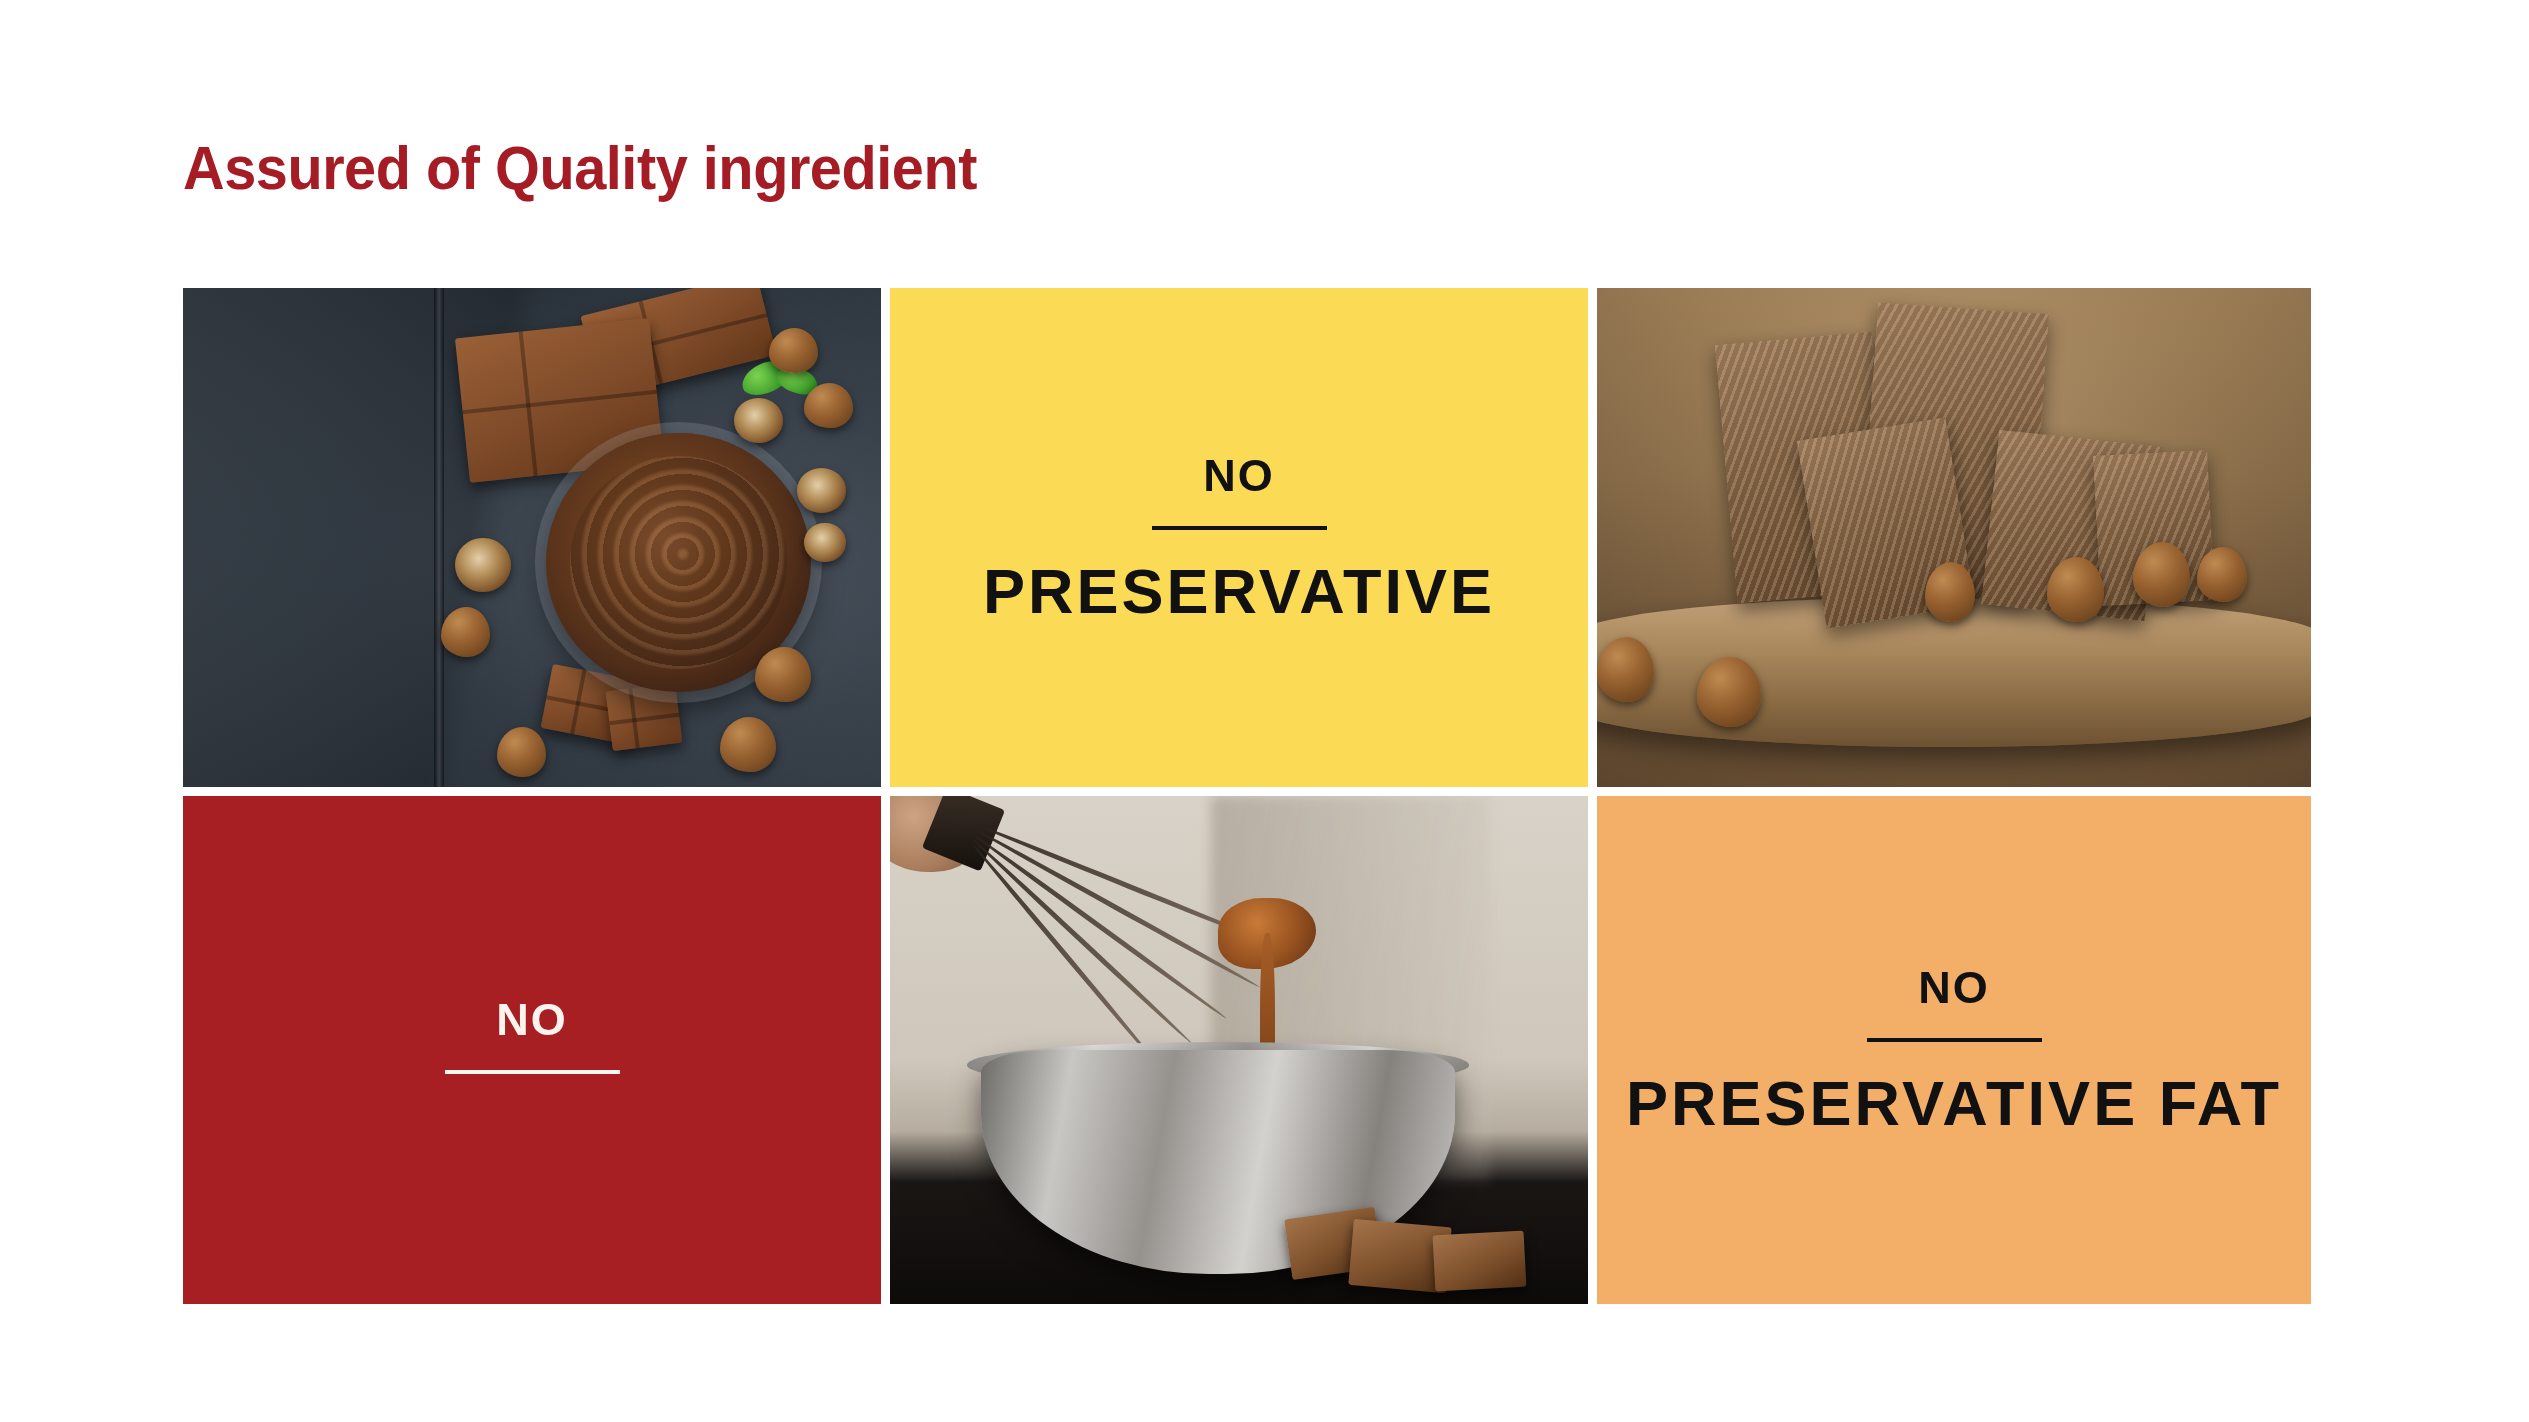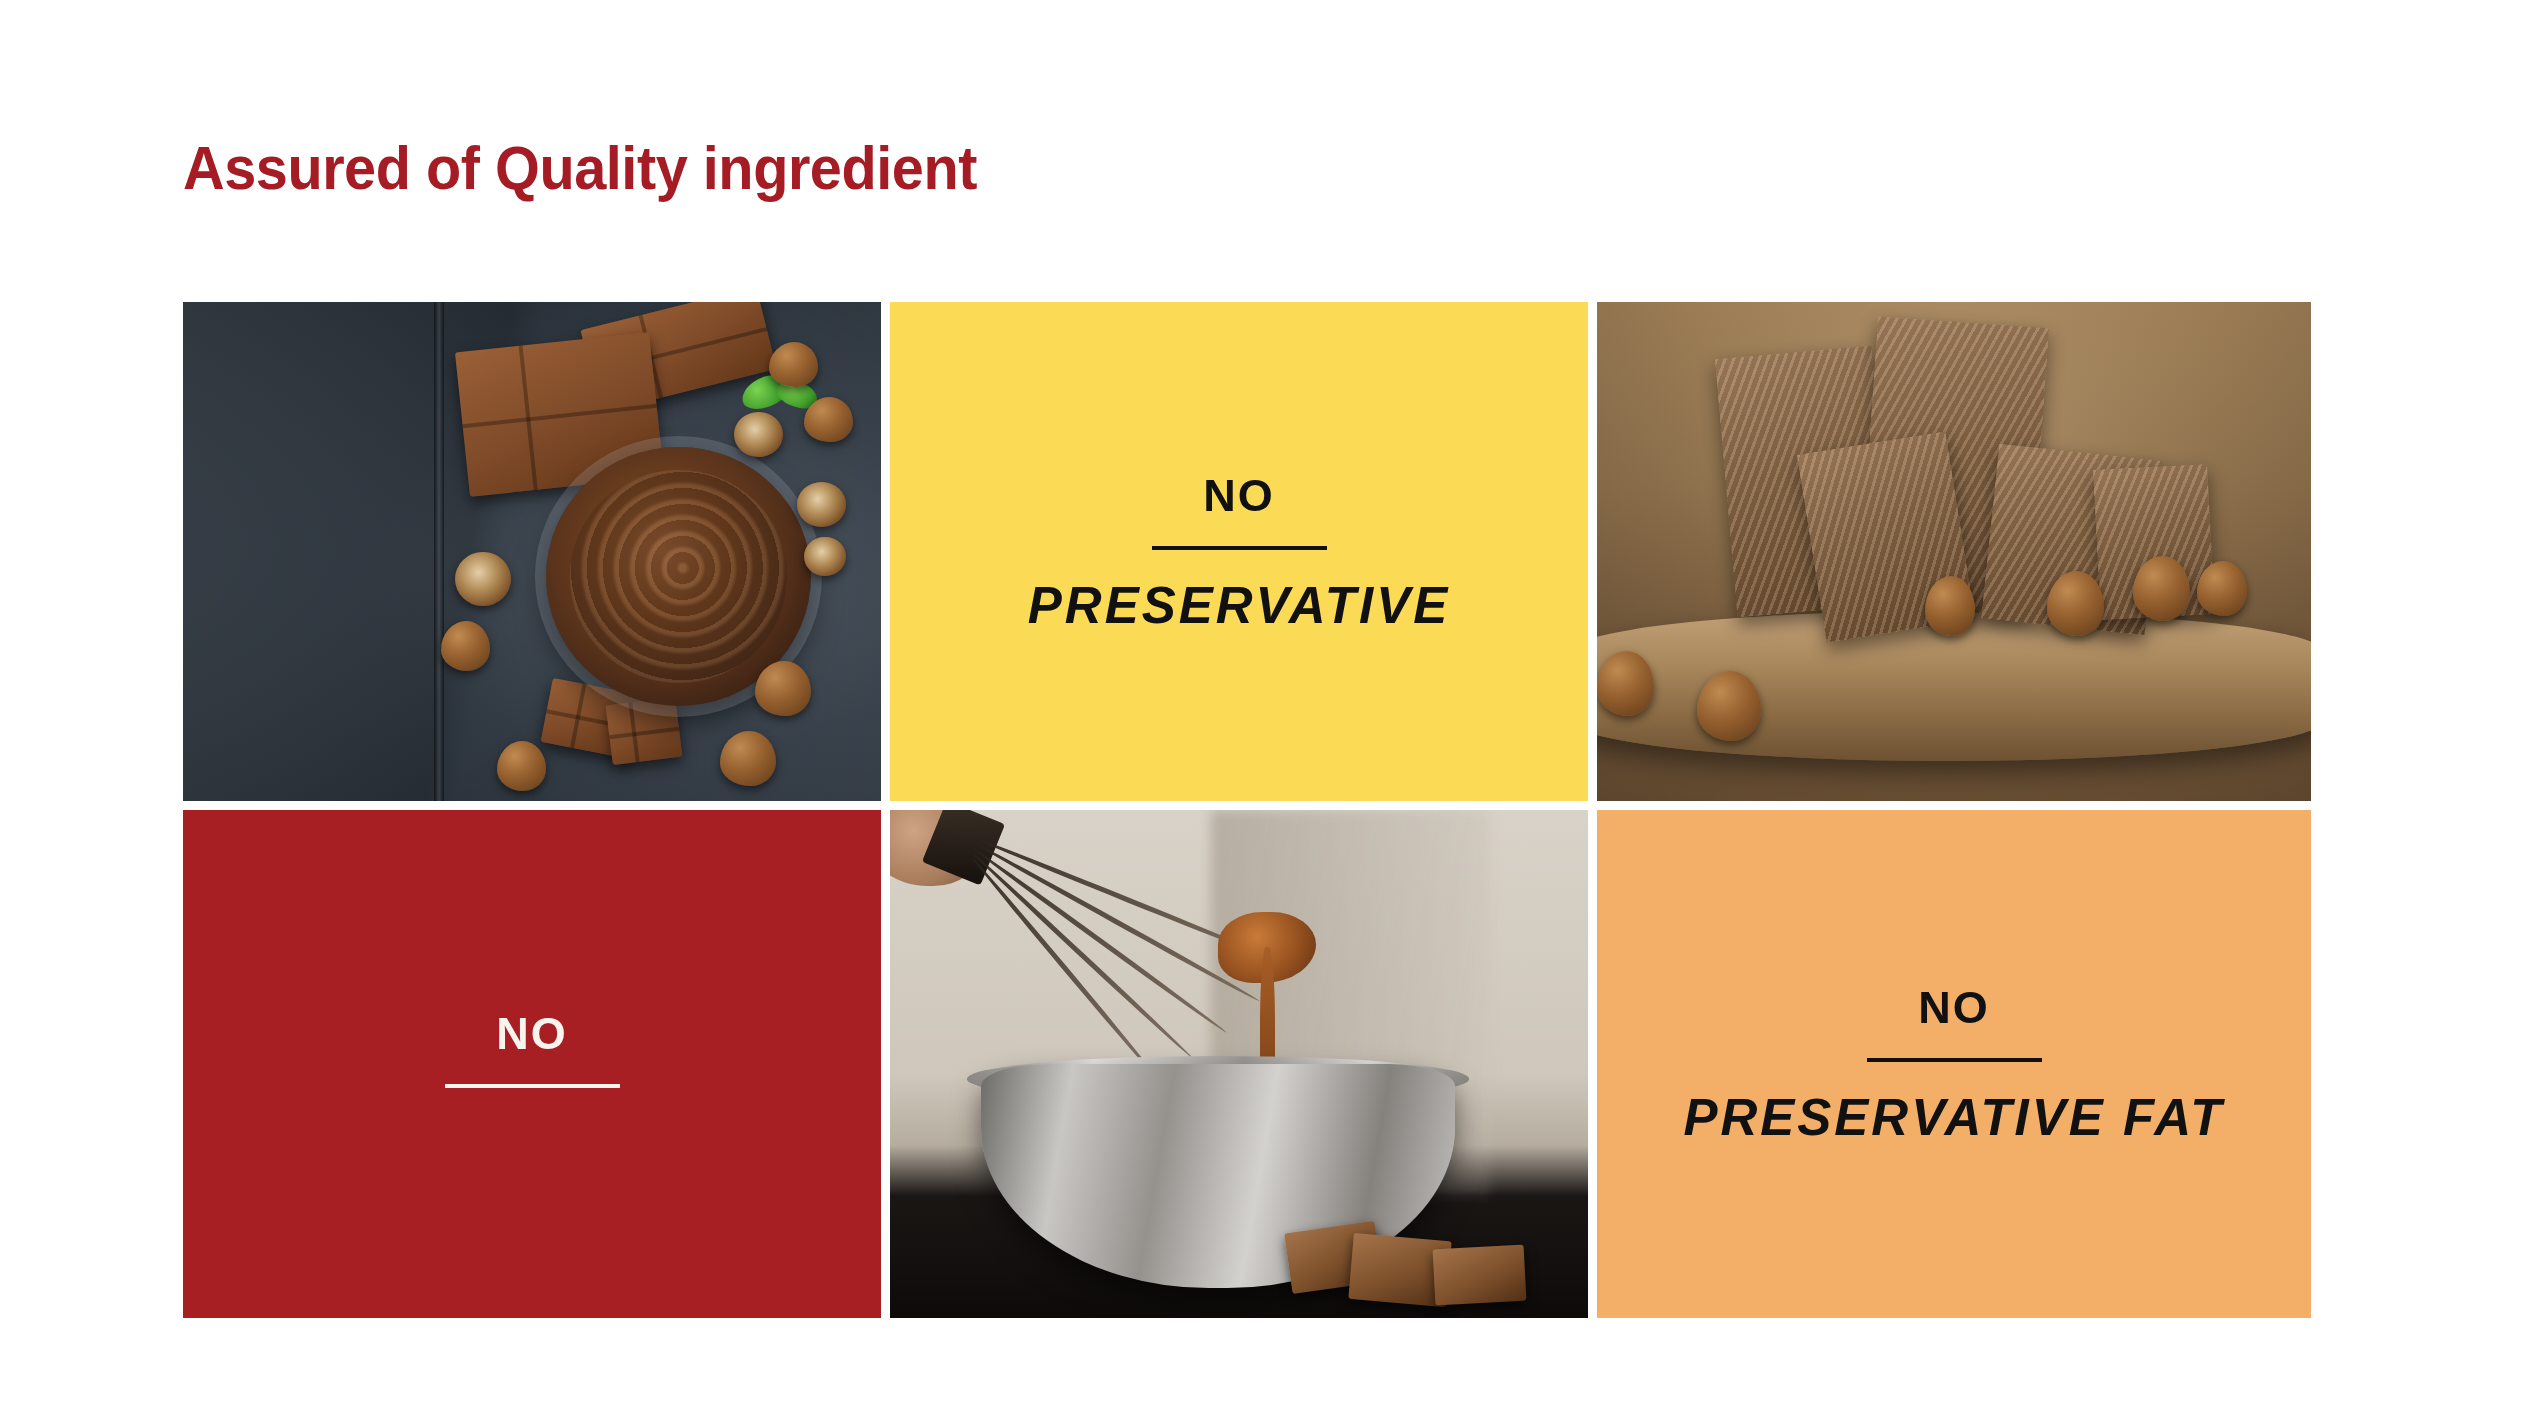--- a/index.html
+++ b/index.html
@@ -27,21 +27,21 @@
     color: #A51C25;
     white-space: nowrap;
     transform: scaleX(0.93);
     transform-origin: left center;
   }
 
   
   .tile-grid {
     position: absolute;
     left: 183px;
-    top: 302px;
+    top: 288px;
     width: 2172px;
     display: grid;
     grid-template-columns: 698px 698px 714px;
     grid-template-rows: 499px 508px;
     column-gap: 31px;
     row-gap: 22px;
     gap: 9px;
   }
   .tile {
     position: relative;
@@ -62,26 +62,25 @@
     letter-spacing: 2px;
     line-height: 1;
   }
   .tile-rule {
     width: 175px;
     height: 4px;
     margin: 28px 0 30px 0;
   }
   .tile-label {
     font-family: "Liberation Sans Narrow", "Liberation Sans", sans-serif;
-    font-size: 51px;
+    font-size: 63px;
     font-weight: bold;
     letter-spacing: 3px;
     line-height: 1;
     white-space: nowrap;
-    font-style: italic;
   }
   .tile-yellow { background: #FBDB55; }
   .tile-yellow .tile-no,
   .tile-yellow .tile-label { color: #111111; }
   .tile-yellow .tile-rule { background: #111111; }
 
   .tile-red { background: #A71F22; }
   .tile-red .tile-no,
   .tile-red .tile-label { color: #FAF4EF; }
   .tile-red .tile-rule { background: #FAF4EF; }

